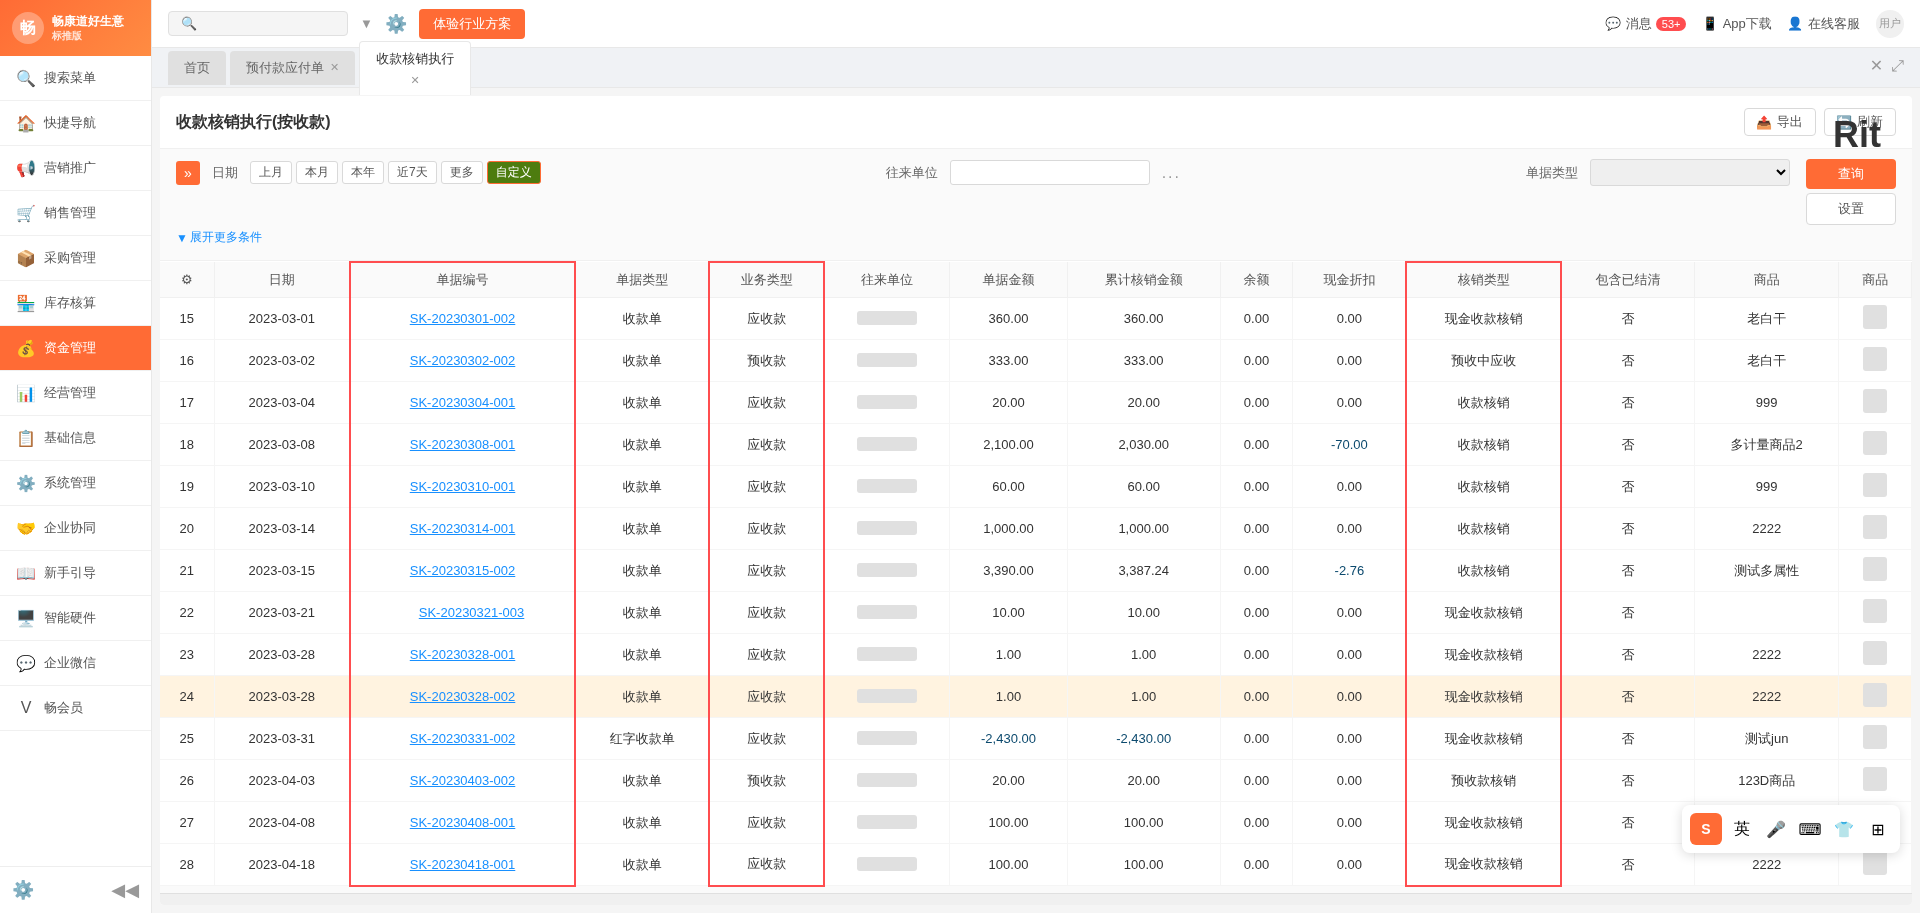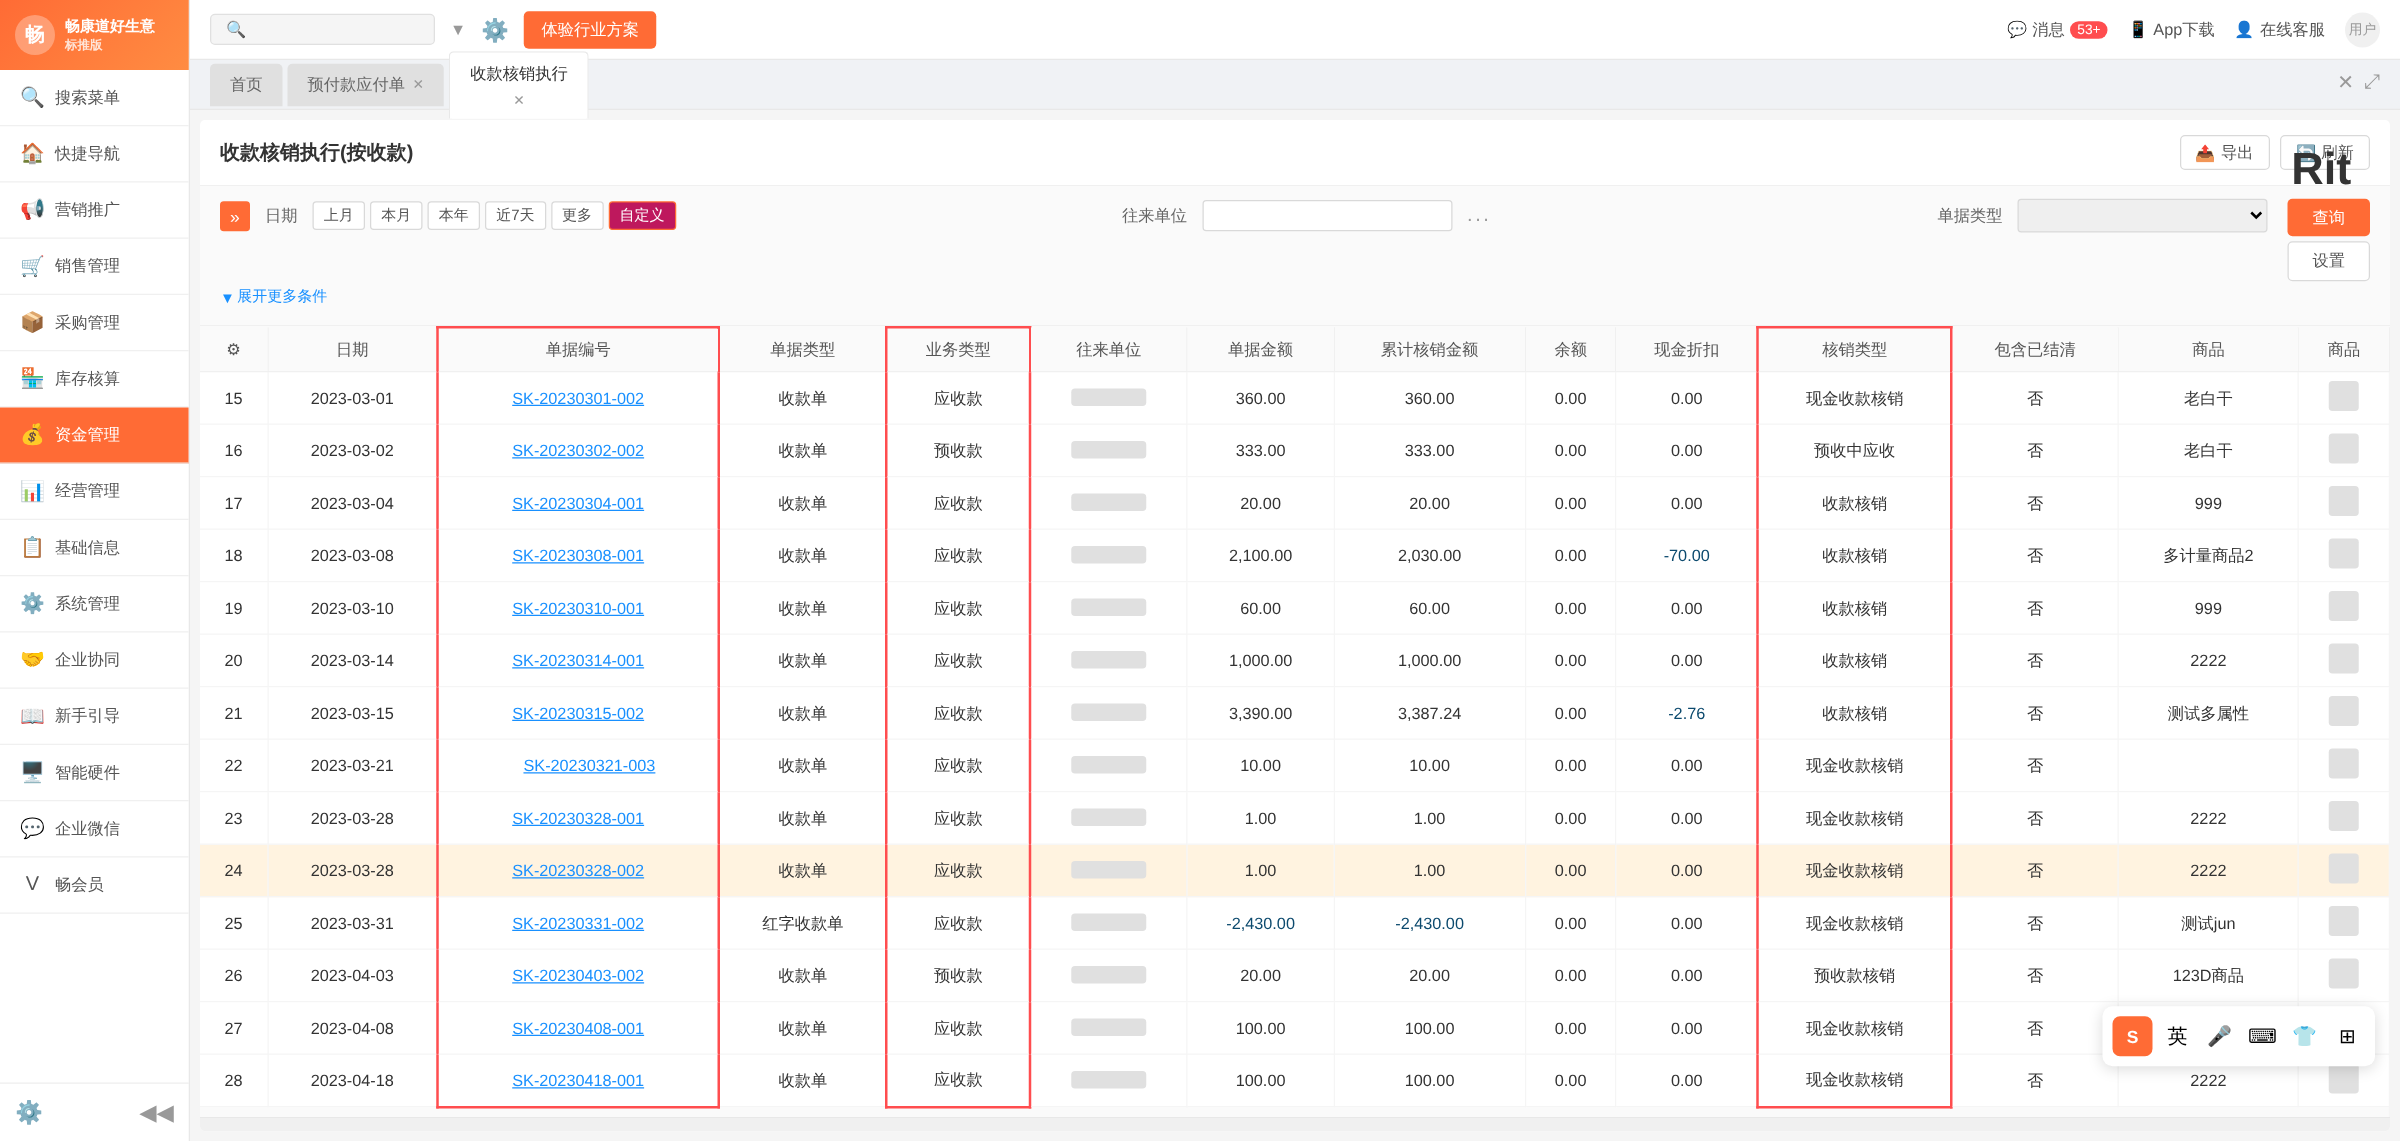--- a/index.html
+++ b/index.html
@@ -40,26 +40,26 @@
     .content-title { font-size: 16px; font-weight: bold; color: #333; }
     .header-actions { display: flex; gap: 8px; }
     .header-btn { border: 1px solid #d9d9d9; background: white; padding: 4px 12px; border-radius: 4px; font-size: 13px; cursor: pointer; color: #555; display: flex; align-items: center; gap: 4px; }
 
     
     .filter-bar { padding: 10px 16px; background: #fafafa; border-bottom: 1px solid #f0f0f0; }
     .filter-row { display: flex; align-items: center; gap: 12px; margin-bottom: 6px; }
     .filter-label { color: #666; font-size: 13px; white-space: nowrap; }
     .filter-date-btns { display: flex; gap: 4px; }
     .filter-date-btn { padding: 2px 8px; border: 1px solid #d9d9d9; border-radius: 3px; font-size: 12px; color: #555; cursor: pointer; background: white; }
-    .filter-date-btn.custom { background: #be185d; color: white; border-color: #ff6b35; }
+    .filter-date-btn.custom { background: #4d7c0f; color: white; border-color: #ff6b35; }
     .filter-input { border: 1px solid #d9d9d9; border-radius: 3px; padding: 4px 8px; font-size: 13px; width: 200px; }
     .filter-select { border: 1px solid #d9d9d9; border-radius: 3px; padding: 4px 8px; font-size: 13px; width: 200px; }
     .filter-date-range { font-size: 12px; color: #999; }
     .expand-btn { color: #1890ff; font-size: 12px; cursor: pointer; display: flex; align-items: center; gap: 2px; }
-    .query-btn { background: #ff6b35; color: white; border: none; border-radius: 4px; padding: 6px 20px; font-size: 13px; cursor: pointer; }
+    .query-btn { background: #ff6b35; color: white; border: none; border-radius: 4px; padding: 6px 32px; font-size: 13px; cursor: pointer; }
     .settings-btn { border: 1px solid #d9d9d9; background: white; border-radius: 4px; padding: 6px 16px; font-size: 13px; cursor: pointer; color: #555; }
     .filter-actions { display: flex; flex-direction: column; gap: 4px; margin-left: auto; }
     .filter-dots { color: #999; letter-spacing: 2px; font-size: 16px; }
 
     
     .table-container { flex: 1; overflow: auto; }
     table { width: 100%; border-collapse: collapse; font-size: 13px; }
     thead tr { background: #fafafa; }
     th { padding: 8px 10px; text-align: center; border-bottom: 1px solid #f0f0f0; border-right: 1px solid #f0f0f0; color: #555; font-weight: 500; white-space: nowrap; position: sticky; top: 0; background: #fafafa; z-index: 1; }
     td { padding: 7px 10px; text-align: center; border-bottom: 1px solid #f5f5f5; border-right: 1px solid #f5f5f5; color: #333; white-space: nowrap; }

